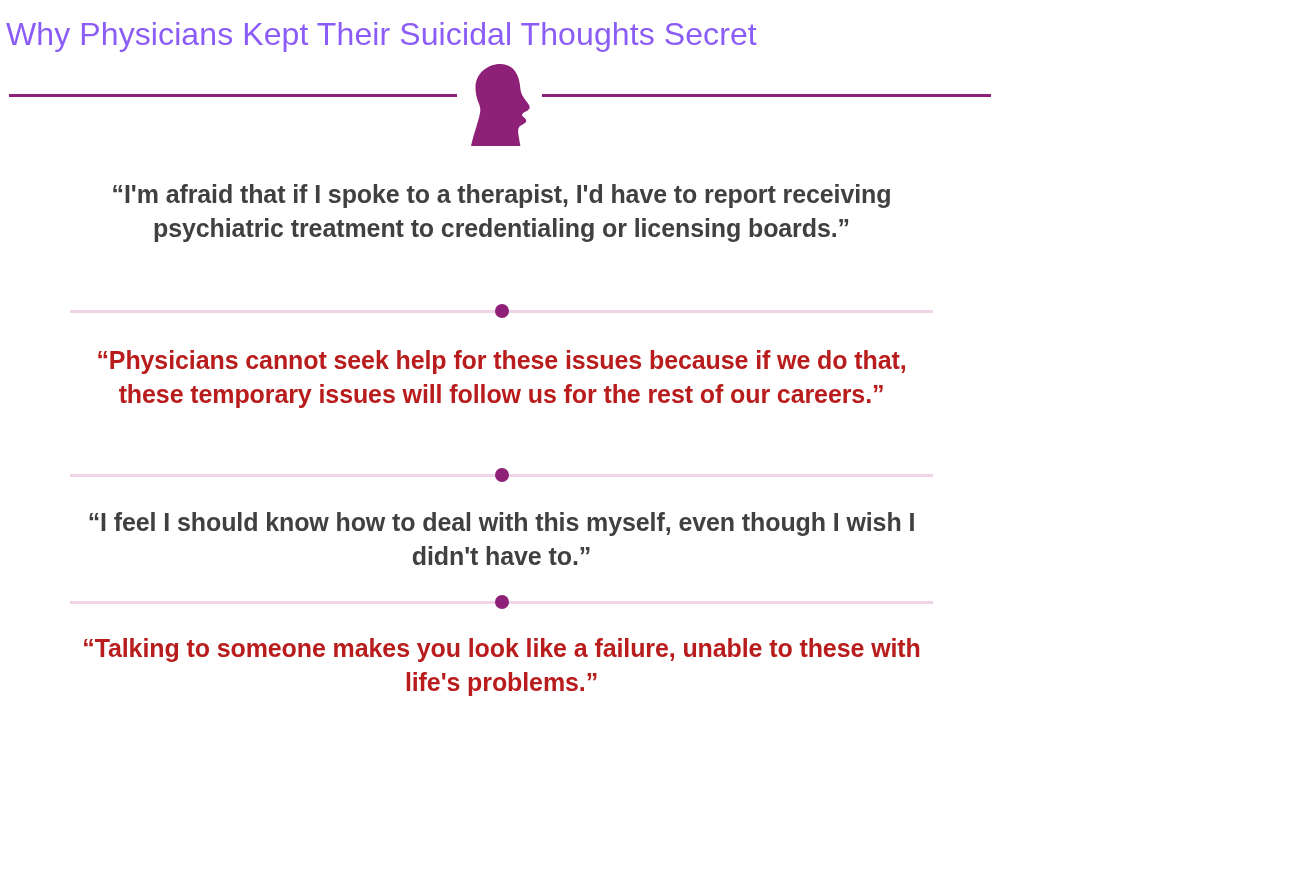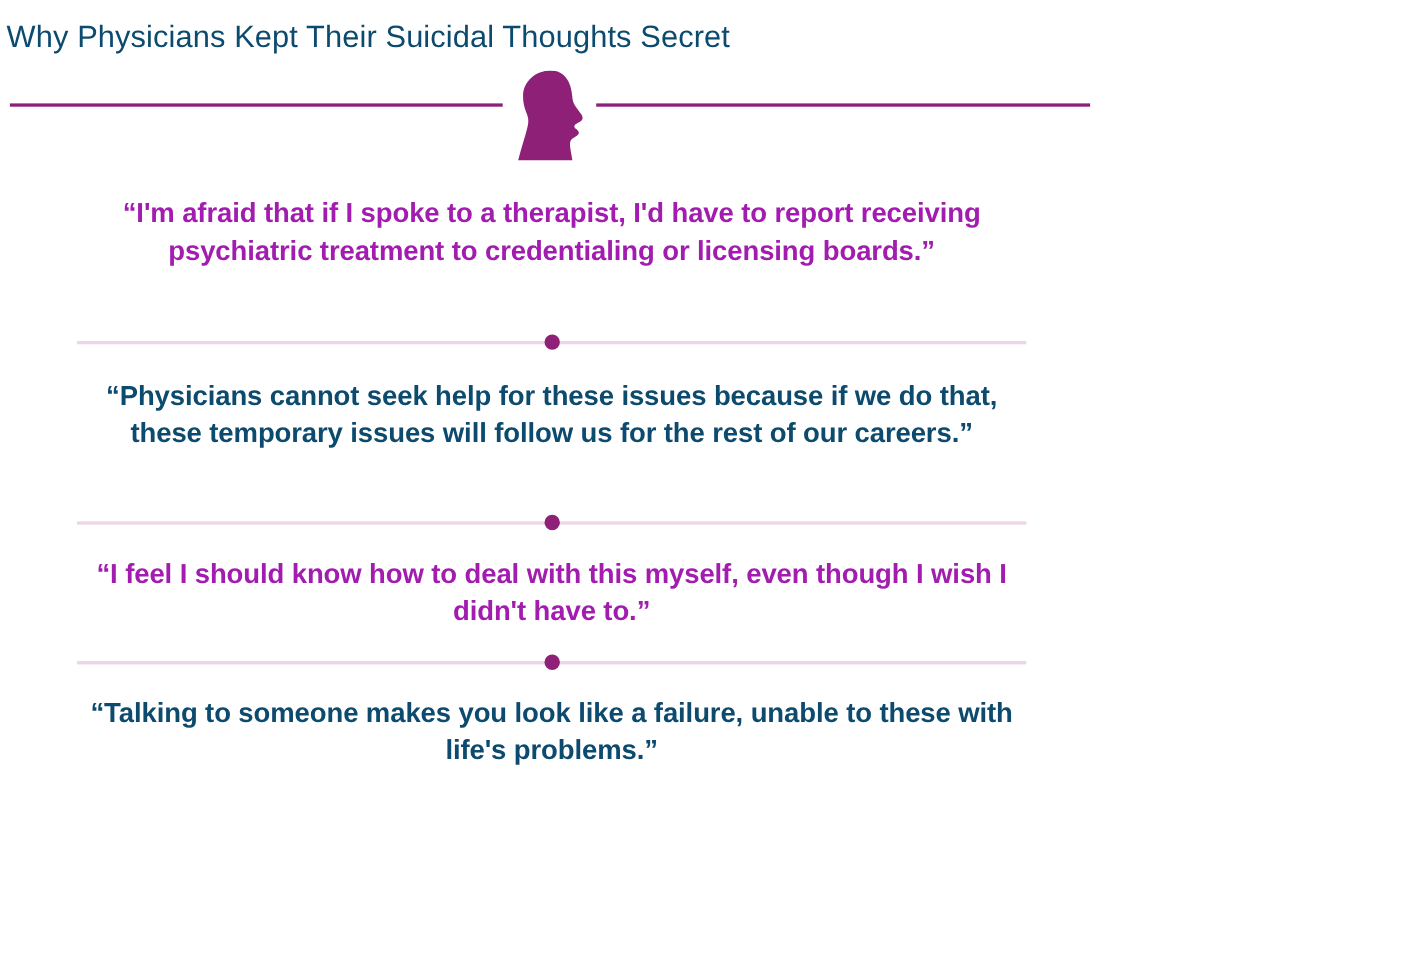--- a/index.html
+++ b/index.html
@@ -22,24 +22,24 @@
     background: #ffffff;
   }
 
   
   .title {
     position: absolute;
     left: 6px;
     top: 12px;
     width: 1000px;
     font-family: "Liberation Sans", sans-serif;
-    font-size: 28px;
+    font-size: 32px;
     font-weight: 400;
     letter-spacing: 0.1px;
-    color: #0c4a6e;
+    color: #8b5cf6;
     line-height: 44px;
     white-space: nowrap;
   }
 
   
   .header-rule {
     position: absolute;
     top: 94px;
     height: 3px;
     background: #8e2078;
@@ -61,22 +61,22 @@
     position: absolute;
     left: 70px;
     width: 863px;
     text-align: center;
     font-family: "Liberation Sans", sans-serif;
     font-weight: 700;
     font-size: 25px;
     line-height: 34px;
     letter-spacing: -0.1px;
   }
-  .quote.blue   { color: #a21caf; }
-  .quote.purple { color: #0c4a6e; }
+  .quote.blue   { color: #404040; }
+  .quote.purple { color: #b91c1c; }
 
   .quote-1 { top: 177px; }
   .quote-2 { top: 343px; }
   .quote-3 { top: 505px; }
   .quote-4 { top: 631px; }
 
   
   .divider {
     position: absolute;
     left: 70px;

